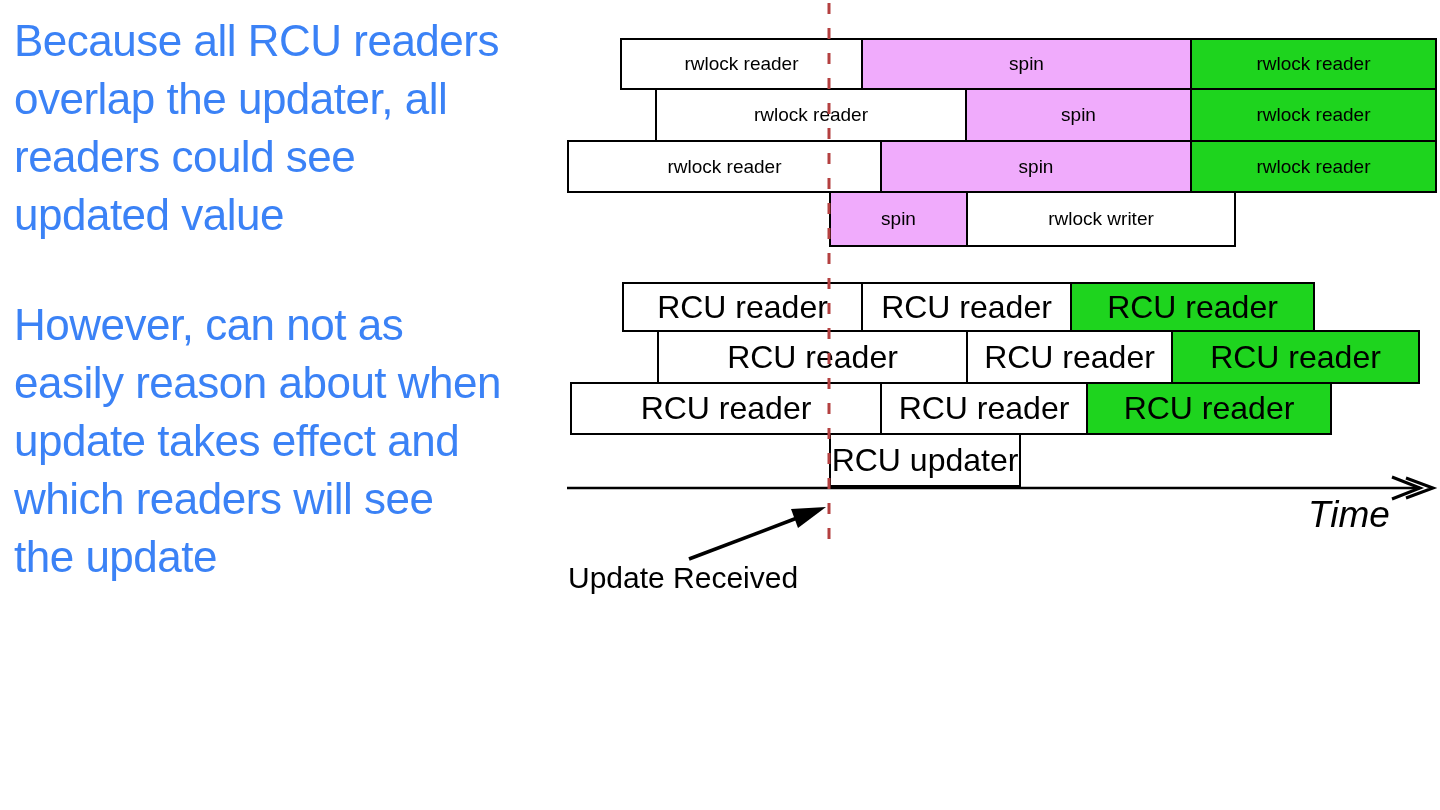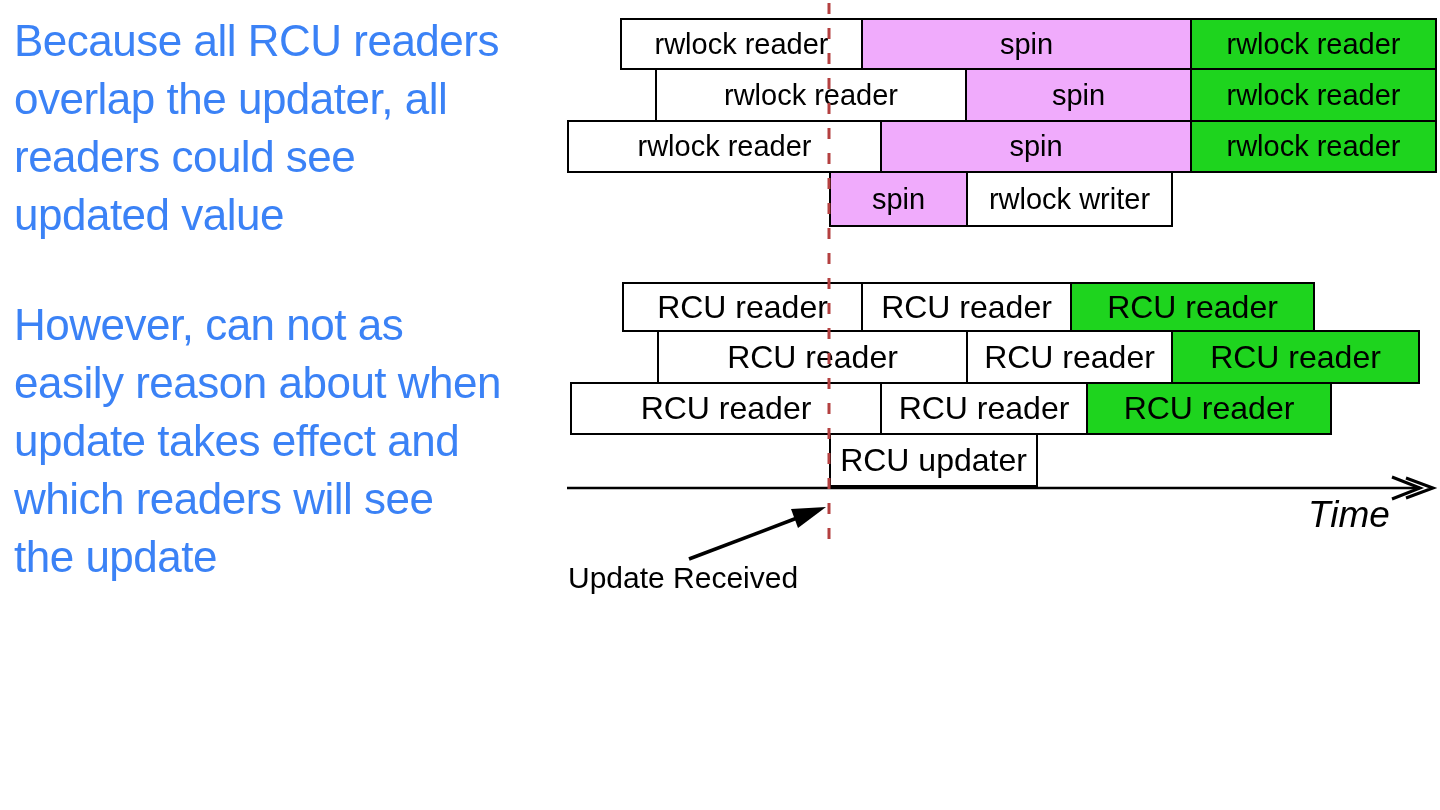--- a/index.html
+++ b/index.html
@@ -5,21 +5,21 @@
   html,body{margin:0;padding:0;background:#fff;}
   .canvas{position:relative;width:1440px;height:810px;background:#ffffff;overflow:hidden;
           font-family:"Liberation Sans",sans-serif;color:#000;}
   .text-block{position:absolute;left:14px;font-size:44px;line-height:58px;color:#3b82f6;
               letter-spacing:-0.5px;}
   .tline{white-space:nowrap;}
   .seg{position:absolute;box-sizing:border-box;border:2px solid #000;background:#ffffff;
        display:flex;align-items:center;justify-content:center;white-space:nowrap;}
   .seg.spin{background:#f0abfc;}
   .seg.green{background:#1ed41e;}
-  .rw{font-size:29px;}
+  .rw{font-size:19px;margin-top:20px;}
   .rcu{font-size:32px;}
   .axis-label{position:absolute;left:1308px;top:494px;font-size:37px;font-style:italic;}
   .annotation-label{position:absolute;left:568px;top:561px;font-size:30px;}
   svg.overlay{position:absolute;left:0;top:0;z-index:5;pointer-events:none;}
 </style>
 </head>
 <body>
 
 <div class="canvas">
 
@@ -43,35 +43,35 @@
 
   <div class="seg rw" style="left:655px;top:68px;width:312px;height:54px;">rwlock reader</div>
   <div class="seg rw spin" style="left:965px;top:68px;width:227px;height:54px;">spin</div>
   <div class="seg rw green" style="left:1190px;top:68px;width:247px;height:54px;">rwlock reader</div>
 
   <div class="seg rw" style="left:567px;top:120px;width:315px;height:53px;">rwlock reader</div>
   <div class="seg rw spin" style="left:880px;top:120px;width:312px;height:53px;">spin</div>
   <div class="seg rw green" style="left:1190px;top:120px;width:247px;height:53px;">rwlock reader</div>
 
   <div class="seg rw spin" style="left:829px;top:171px;width:139px;height:56px;">spin</div>
-  <div class="seg rw" style="left:966px;top:171px;width:207px;height:56px;">rwlock writer</div>
+  <div class="seg rw" style="left:966px;top:171px;width:270px;height:56px;">rwlock writer</div>
 
   <div class="seg rcu" style="left:622px;top:282px;width:241px;height:50px;">RCU reader</div>
   <div class="seg rcu" style="left:861px;top:282px;width:211px;height:50px;">RCU reader</div>
   <div class="seg rcu green" style="left:1070px;top:282px;width:245px;height:50px;">RCU reader</div>
 
   <div class="seg rcu" style="left:657px;top:330px;width:311px;height:54px;">RCU reader</div>
   <div class="seg rcu" style="left:966px;top:330px;width:207px;height:54px;">RCU reader</div>
   <div class="seg rcu green" style="left:1171px;top:330px;width:249px;height:54px;">RCU reader</div>
 
   <div class="seg rcu" style="left:570px;top:382px;width:312px;height:53px;">RCU reader</div>
   <div class="seg rcu" style="left:880px;top:382px;width:208px;height:53px;">RCU reader</div>
   <div class="seg rcu green" style="left:1086px;top:382px;width:246px;height:53px;">RCU reader</div>
 
-  <div class="seg rcu" style="left:829px;top:433px;width:209px;height:54px;">RCU updater</div>
+  <div class="seg rcu" style="left:829px;top:433px;width:192px;height:54px;">RCU updater</div>
 
   <svg class="overlay" width="1440" height="810" viewBox="0 0 1440 810">
 
     <line x1="567" y1="488" x2="1420" y2="488" stroke="#000" stroke-width="2.5"></line>
     <polyline points="1392,477 1420,488 1392,499" fill="none" stroke="#000" stroke-width="3"></polyline>
     <polyline points="1406,478 1433,488 1406,498" fill="none" stroke="#000" stroke-width="3"></polyline>
 
     <line x1="829" y1="3" x2="829" y2="548" stroke="#b44040" stroke-width="3" stroke-dasharray="11 14"></line>
 
     <line x1="689" y1="559" x2="797" y2="518" stroke="#000" stroke-width="3.5"></line>

